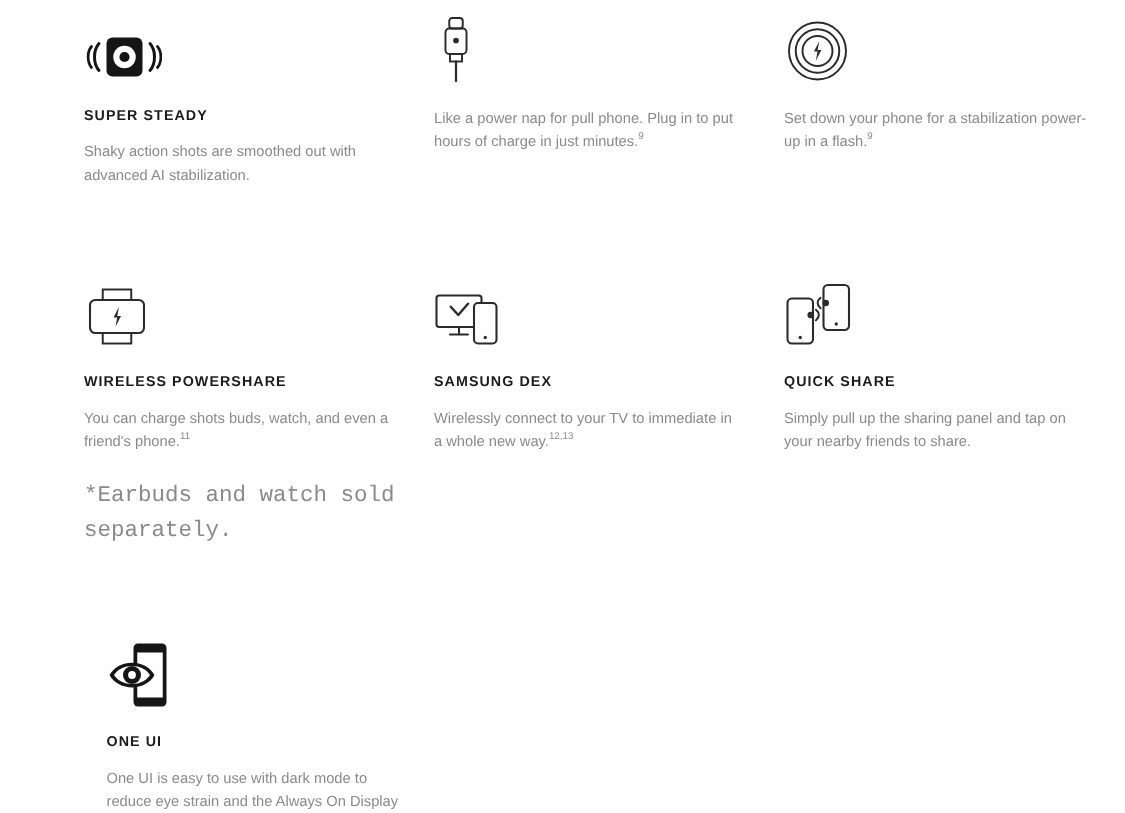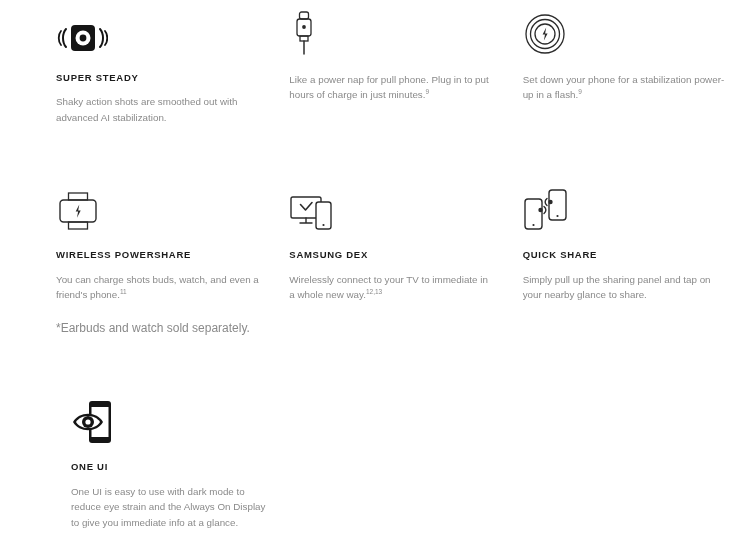--- a/index.html
+++ b/index.html
@@ -65,25 +65,25 @@
     margin: 0;
     font-family: "Liberation Sans", sans-serif;
     max-width: 205px;
   }
   .feature-desc sup {
     font-size: 6.5px;
     vertical-align: super;
     line-height: 0;
   }
   .feature-note {
-    font-size: 12px;
+    font-size: 15px;
     line-height: 1.55;
     color: #8a8a8a;
     margin: 16px 0 0 0;
-    font-family: Liberation Sans, sans-serif;
+    font-family: Liberation Mono, monospace;
   }
 </style>
 </head>
 <body>
 
 <div class="feature-grid">
 
   <div class="row row-1">
 
     <div class="feature col-1">
@@ -166,21 +166,21 @@
           <circle cx="10.5" cy="38" r="1.1" fill="#2b2b2b"></circle>
           <rect x="26" y="3" width="17" height="30" rx="3" stroke="#2b2b2b" stroke-width="1.4" fill="#ffffff"></rect>
           <circle cx="34.5" cy="29" r="1.1" fill="#2b2b2b"></circle>
           <circle cx="17.5" cy="23" r="2.2" fill="#2b2b2b"></circle>
           <path d="M21 19.5 C23.5 21.5 23.5 24.5 21 26.5" stroke="#2b2b2b" stroke-width="1.4" fill="none" stroke-linecap="round"></path>
           <circle cx="27.5" cy="15" r="2.2" fill="#2b2b2b"></circle>
           <path d="M24 11.5 C21.5 13.5 21.5 16.5 24 18.5" stroke="#2b2b2b" stroke-width="1.4" fill="none" stroke-linecap="round"></path>
         </svg>
       </div>
       <h3 class="feature-title">QUICK SHARE</h3>
-      <p class="feature-desc"><span>Simply pull up the sharing panel and tap on your nearby glance to share.</span></p>
+      <p class="feature-desc"><span>Simply pull up the sharing panel and tap on your nearby friends to share.</span></p>
     </div>
 
   </div>
 
   <div class="row row-3">
 
     <div class="feature col-1">
       <div class="icon-wrap">
         <svg width="48" height="46" viewBox="0 0 48 46">
           <rect x="18" y="2" width="22" height="42" rx="3" fill="#151515"></rect>

